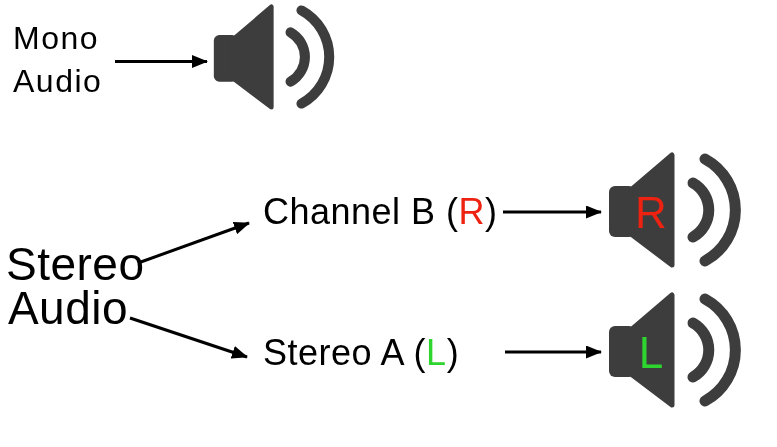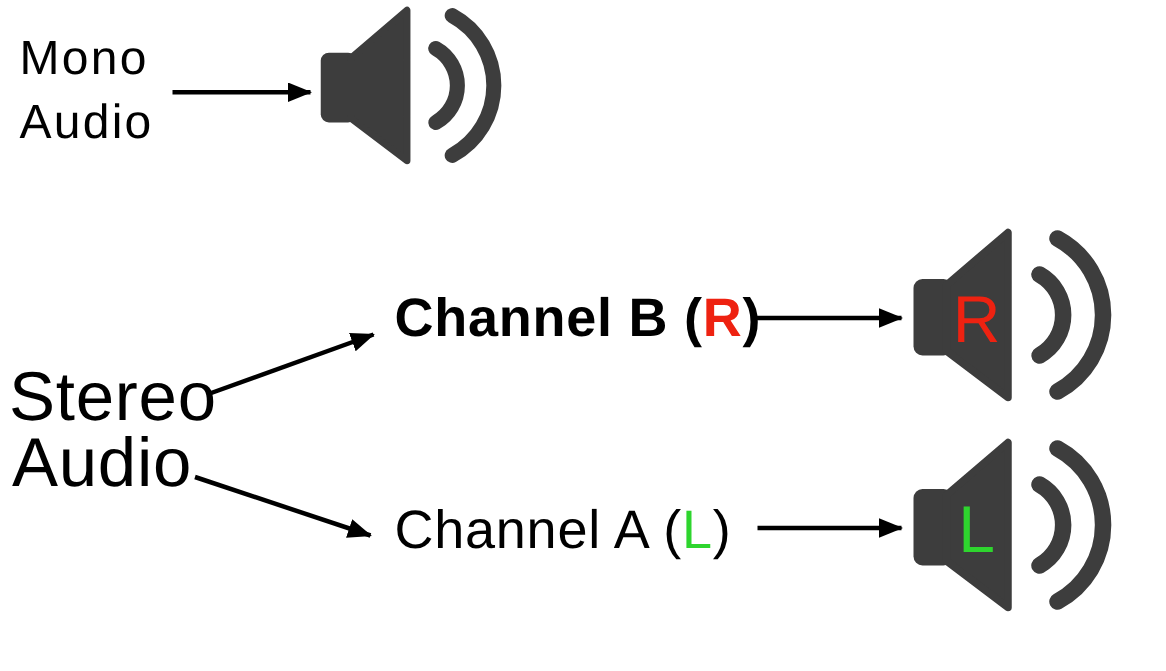--- a/index.html
+++ b/index.html
@@ -19,21 +19,21 @@
   .stereo-label {
     left: 6px; top: 242px; width: 124px;
     font-size: 46px; line-height: 44px; letter-spacing: 0.5px;
     text-align: center;
   }
   .channel-label {
     position: absolute;
     font-size: 36px; line-height: 40px; letter-spacing: 0.5px;
     color: #000; white-space: nowrap;
   }
-  .channel-b { left: 263px; top: 192px; font-weight: bold; }
+  .channel-b { left: 263px; top: 192px; }
   .channel-a { left: 263px; top: 333px; }
   svg.arrows { position: absolute; left: 0; top: 0; width: 777px; height: 447px; }
   svg.arrows line { stroke: currentColor; stroke-width: 3; }
   svg.speaker { position: absolute; }
   .spk-mono  { left: 212px; top: 4px;   width: 126px; height: 106px; }
   .spk-right { left: 607px; top: 152px; width: 138px; height: 116px; }
   .spk-left  { left: 607px; top: 292px; width: 138px; height: 116px; }
   svg.speaker text {
     font-family: "Liberation Sans", sans-serif;
     font-size: 44px;
@@ -63,21 +63,21 @@
     <div>Audio</div>
   </div>
 
   <div class="label stereo-label">
     <div>Stereo</div>
     <div>Audio</div>
   </div>
 
   <div class="channel-label channel-b"><span>Channel B (</span><span style="color: rgb(238, 34, 17);">R</span><span>)</span></div>
 
-  <div class="channel-label channel-a"><span>Channel A (</span><span style="color: rgb(46, 213, 46);">L</span><span>)</span></div>
+  <div class="channel-label channel-a"><span>Stereo A (</span><span style="color: rgb(46, 213, 46);">L</span><span>)</span></div>
 
   <svg width="0" height="0" style="position:absolute" aria-hidden="true">
     <symbol id="spk-shape" viewBox="0 0 138 116">
       <rect x="2" y="34" width="26" height="51" rx="6" fill="currentColor"></rect>
       <path d="M24 38 L65 3 L65 113 L24 82 Z" fill="currentColor" stroke="currentColor" stroke-width="5" stroke-linejoin="round"></path>
       <path d="M86 31 A31 31 0 0 1 86 85" fill="none" stroke="currentColor" stroke-width="11" stroke-linecap="round"></path>
       <path d="M98 7 A58 58 0 0 1 98 109" fill="none" stroke="currentColor" stroke-width="11" stroke-linecap="round"></path>
     </symbol>
   </svg>
 

